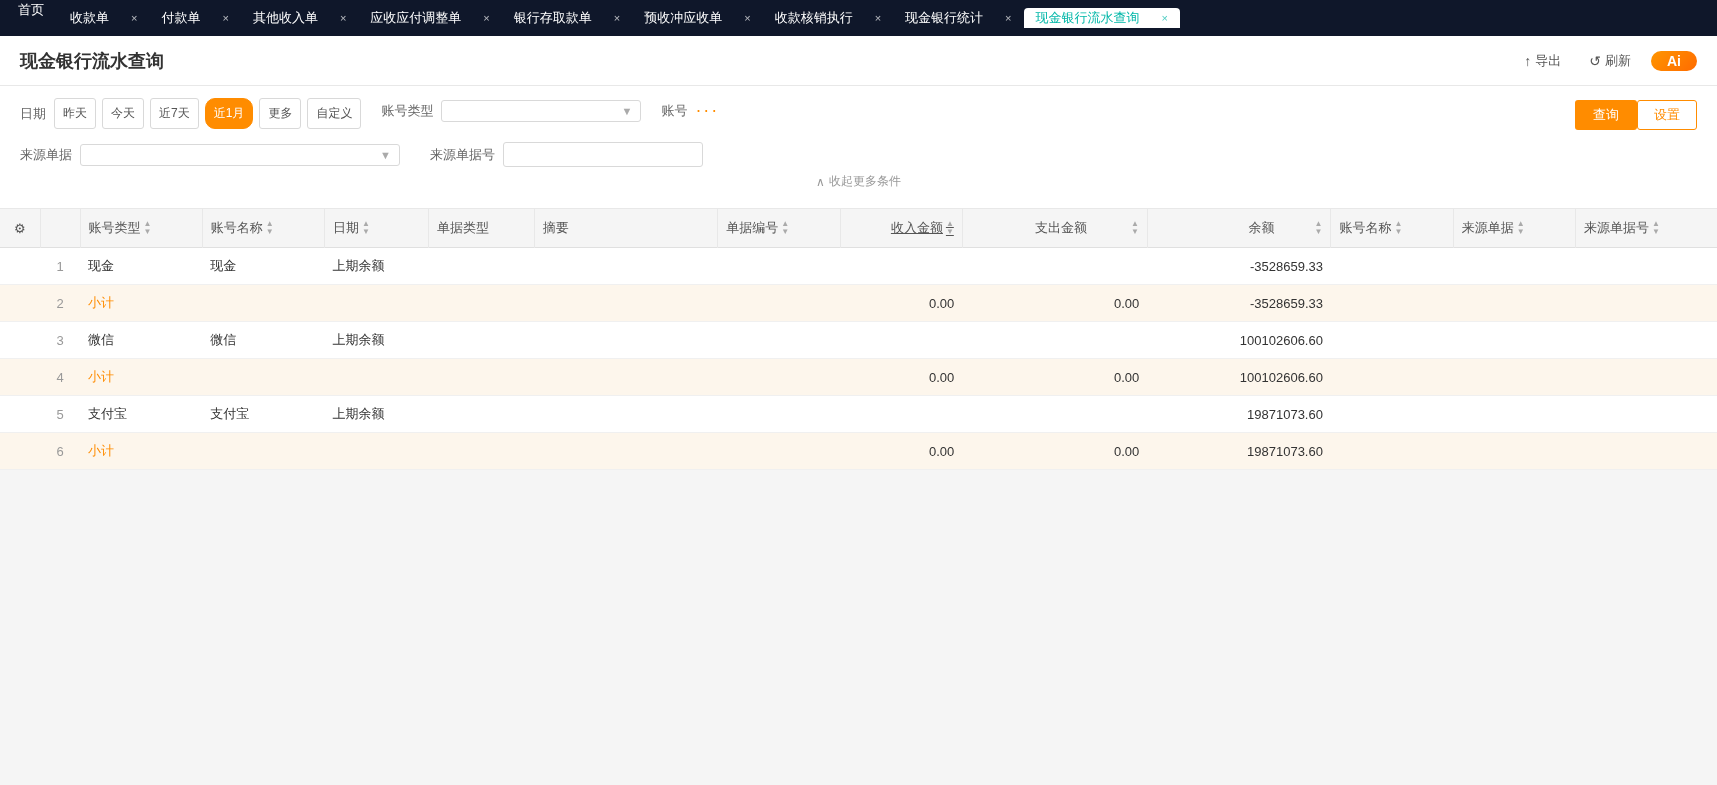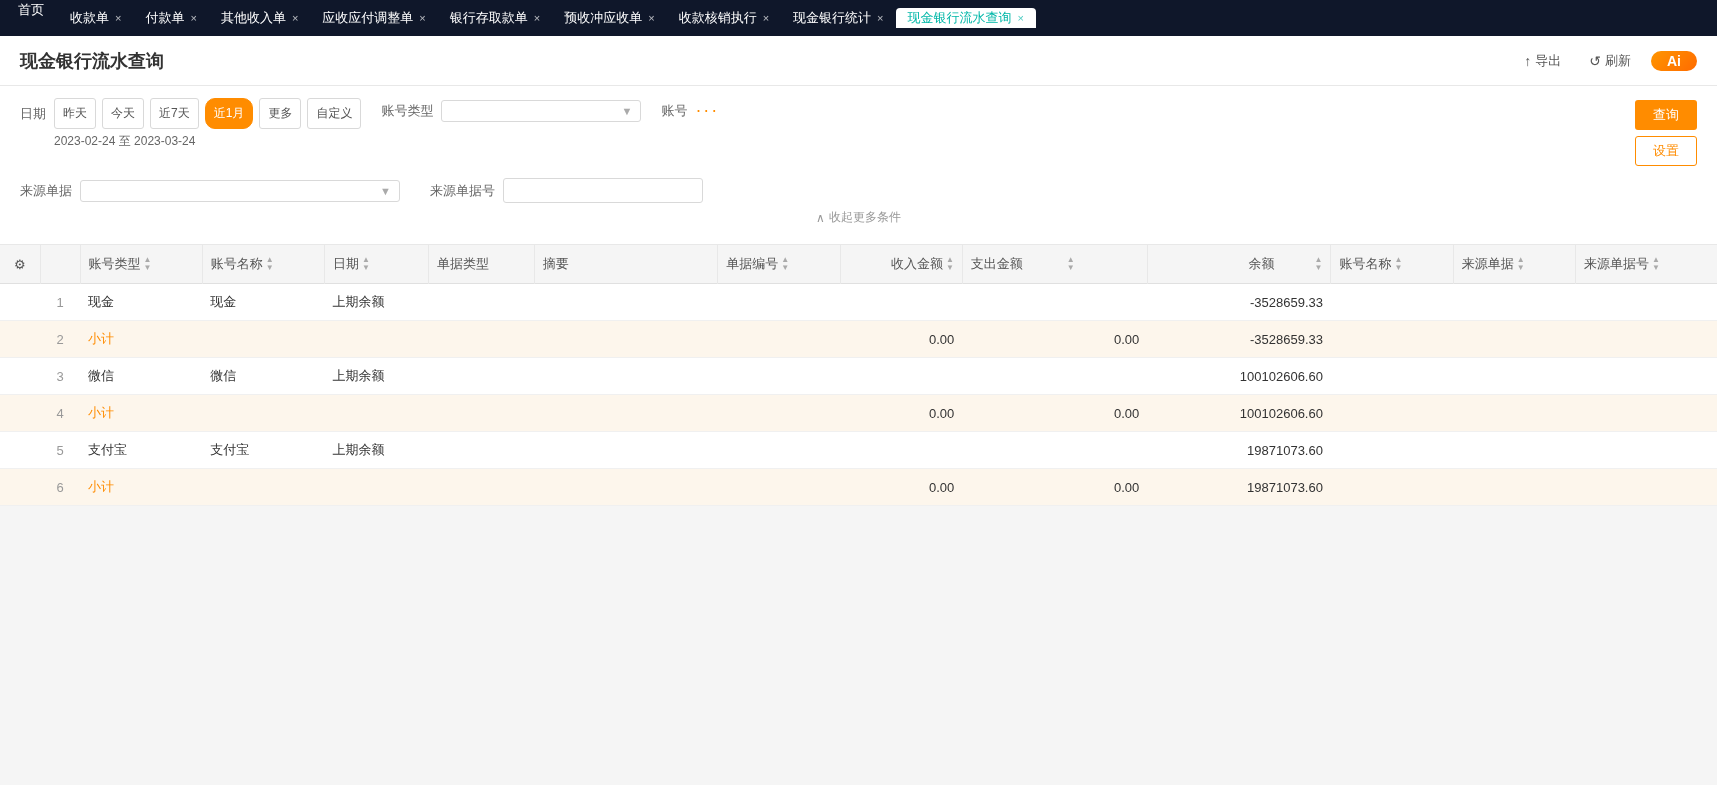--- a/index.html
+++ b/index.html
@@ -16,21 +16,21 @@
     }
     .top-nav .nav-item {
       display: flex;
       align-items: center;
       padding: 0 12px;
       height: 20px;
       color: #fff;
       cursor: pointer;
       white-space: nowrap;
       font-size: 13px;
-      gap: 4px;
+      gap: 20px;
     }
     .top-nav .nav-item.active {
       background: #fff;
       color: #00b7a8;
       border-radius: 4px 4px 0 0;
     }
     .nav-item .close-x {
       font-size: 11px;
       opacity: 0.7;
       margin-left: 2px;
@@ -320,39 +320,36 @@
         <span class="filter-label">日期</span>
         <div class="date-options">
           <button class="date-btn">昨天</button>
           <button class="date-btn">今天</button>
           <button class="date-btn">近7天</button>
           <button class="date-btn active">近1月</button>
           <button class="date-btn">更多</button>
           <button class="date-btn">自定义</button>
         </div>
       </div>
-      <div style="padding-left: 30px;">
-        <span class="date-range">2023-02-24 至 2023-03-24</span>
-      </div>
     </div>
 
     <div style="display:flex; align-items:center; gap:8px; margin-top:2px;">
       <span class="filter-label">账号类型</span>
       <div class="filter-select" style="min-width:200px;">
         <span></span>
         <span class="arrow">▼</span>
       </div>
     </div>
 
     <div style="display:flex; align-items:center; gap:8px; margin-top:2px;">
       <span class="filter-label">账号</span>
       <span class="dots-btn">···</span>
     </div>
 
-    <div style="margin-left:auto; display:flex; flex-direction:column; gap:6px; margin-top:2px;">
+    <div style="margin-left:auto; display:flex; flex-direction:row; margin-top:2px;">
       <button class="btn-query">查询</button>
       <button class="btn-settings">设置</button>
     </div>
   </div>
 
   <div class="filter-row2">
     <div class="filter-group">
       <span class="filter-label">来源单据</span>
       <div class="filter-select" style="min-width:320px;">
         <span></span>
@@ -400,28 +397,28 @@
         </th>
         <th style="min-width:120px;">
           <span>摘要</span>
         </th>
         <th>
           <div class="th-sort">
             <span>单据编号</span>
             <span class="sort-arrows">▲<br>▼</span>
           </div>
         </th>
-        <th style="text-align:center;">
+        <th style="text-align:center;text-decoration:underline;">
           <div class="th-sort" style="justify-content:flex-end;">
             <span>收入金额</span>
             <span class="sort-arrows">▲<br>▼</span>
           </div>
         </th>
         <th style="text-align:right;">
-          <div class="th-sort" style="gap:44px;">
+          <div class="th-sort" style="justify-content:flex-end;gap:44px;">
             <span>支出金额</span>
             <span class="sort-arrows">▲<br>▼</span>
           </div>
         </th>
         <th style="text-align:right; min-width:120px;">
           <div class="th-sort" style="justify-content:flex-end;gap:40px;">
             <span>余额</span>
             <span class="sort-arrows">▲<br>▼</span>
           </div>
         </th>

